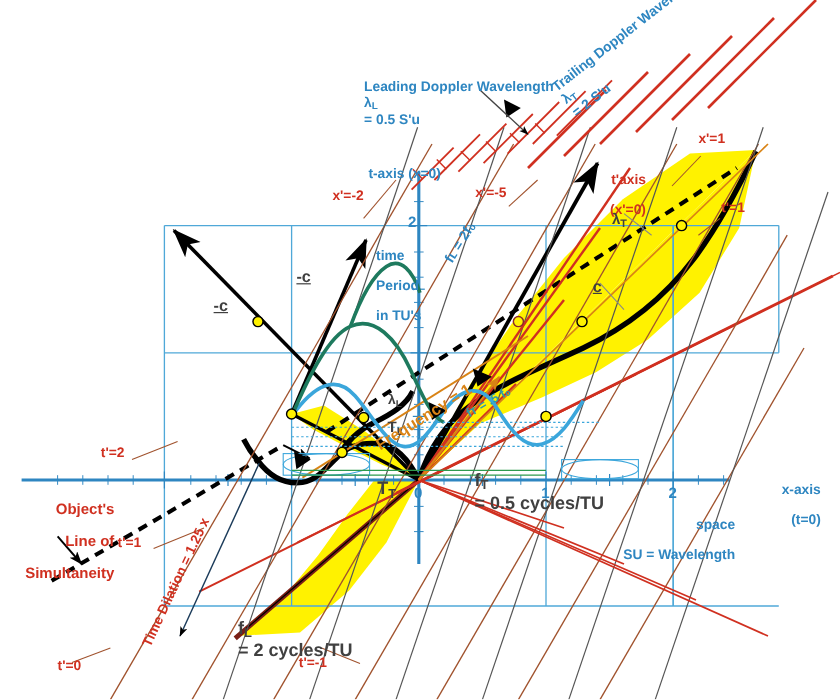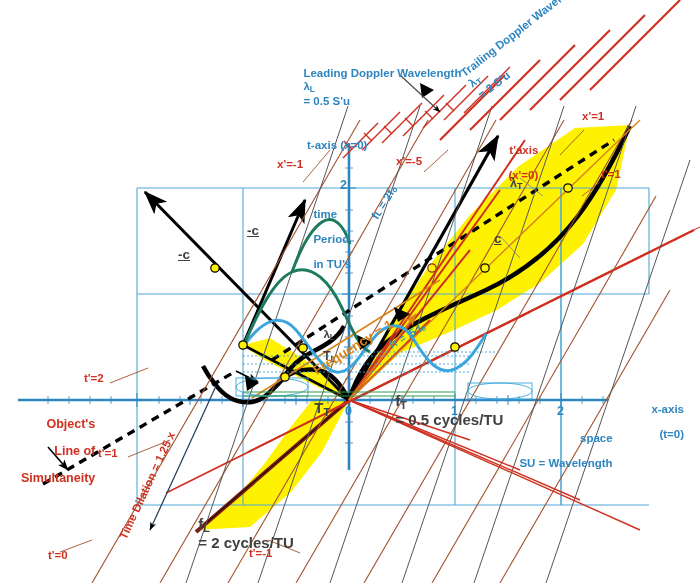--- a/index.html
+++ b/index.html
@@ -374,21 +374,21 @@
   <span>time</span><br>
   <span>Period</span><br>
   <span>in TU's</span>
 </div>
 
 <div class="lbl blue s12" style="left:340px;top:179px;">2</div>
 <div class="lbl blue s12" style="left:345px;top:405px;">0</div>
 <div class="lbl blue s12" style="left:451px;top:405px;">1</div>
 <div class="lbl blue s12" style="left:557px;top:405px;">2</div>
 
-<div class="lbl red s11" style="left:277px;top:158px;">x'=-1</div>
+<div class="lbl red s11" style="left:277px;top:158px;">x'=-2</div>
 <div class="lbl red s11" style="left:396px;top:155px;">x'=-5</div>
 <div class="lbl red s11" style="left:582px;top:110px;">x'=1</div>
 
 <div class="lbl red s11" style="left:84px;top:372px;">t'=2</div>
 <div class="lbl red s11" style="left:98px;top:447px;">t'=1</div>
 <div class="lbl red s11" style="left:48px;top:549px;">t'=0</div>
 <div class="lbl red s11" style="left:249px;top:547px;">t'=-1</div>
 <div class="lbl red s11" style="left:601px;top:168px;">t'=1</div>
 
 <div class="lbl black s13 ul" style="left:178px;top:248px;">-c</div>

